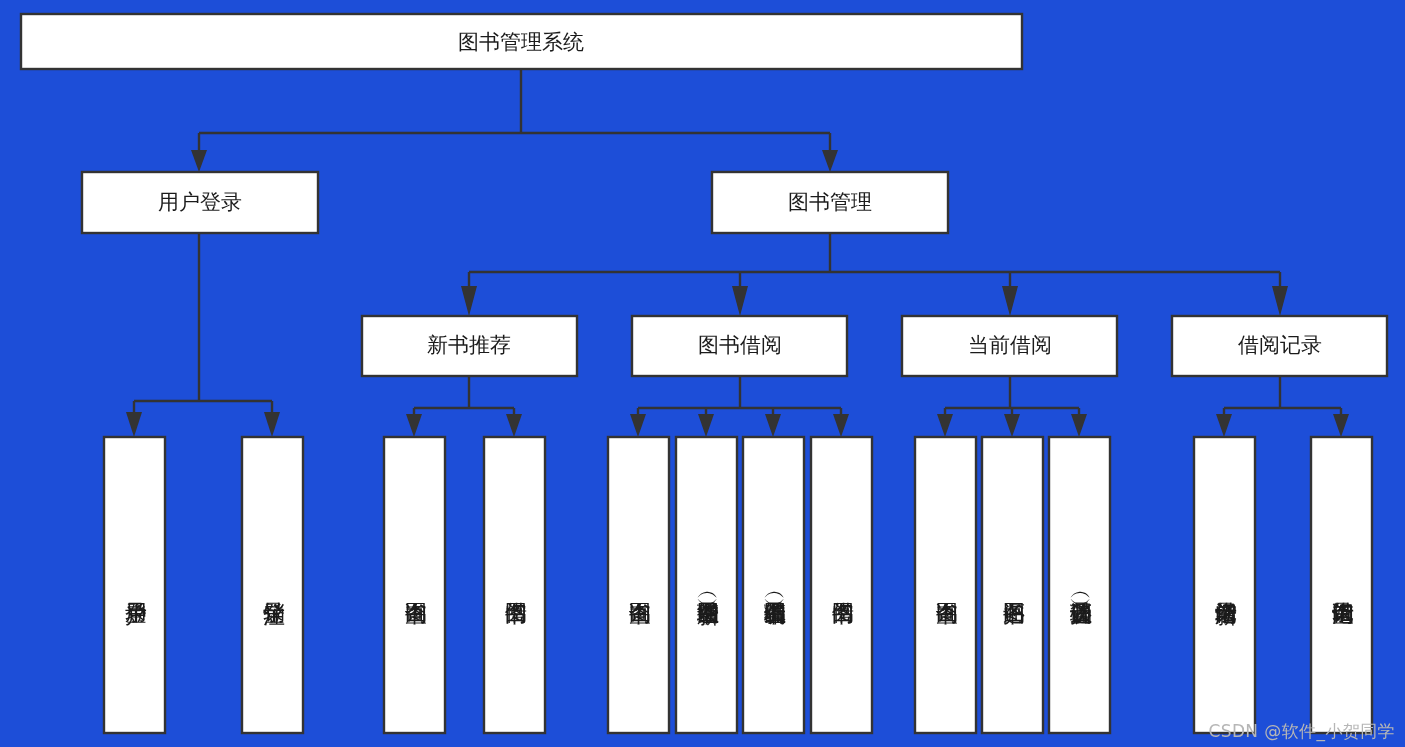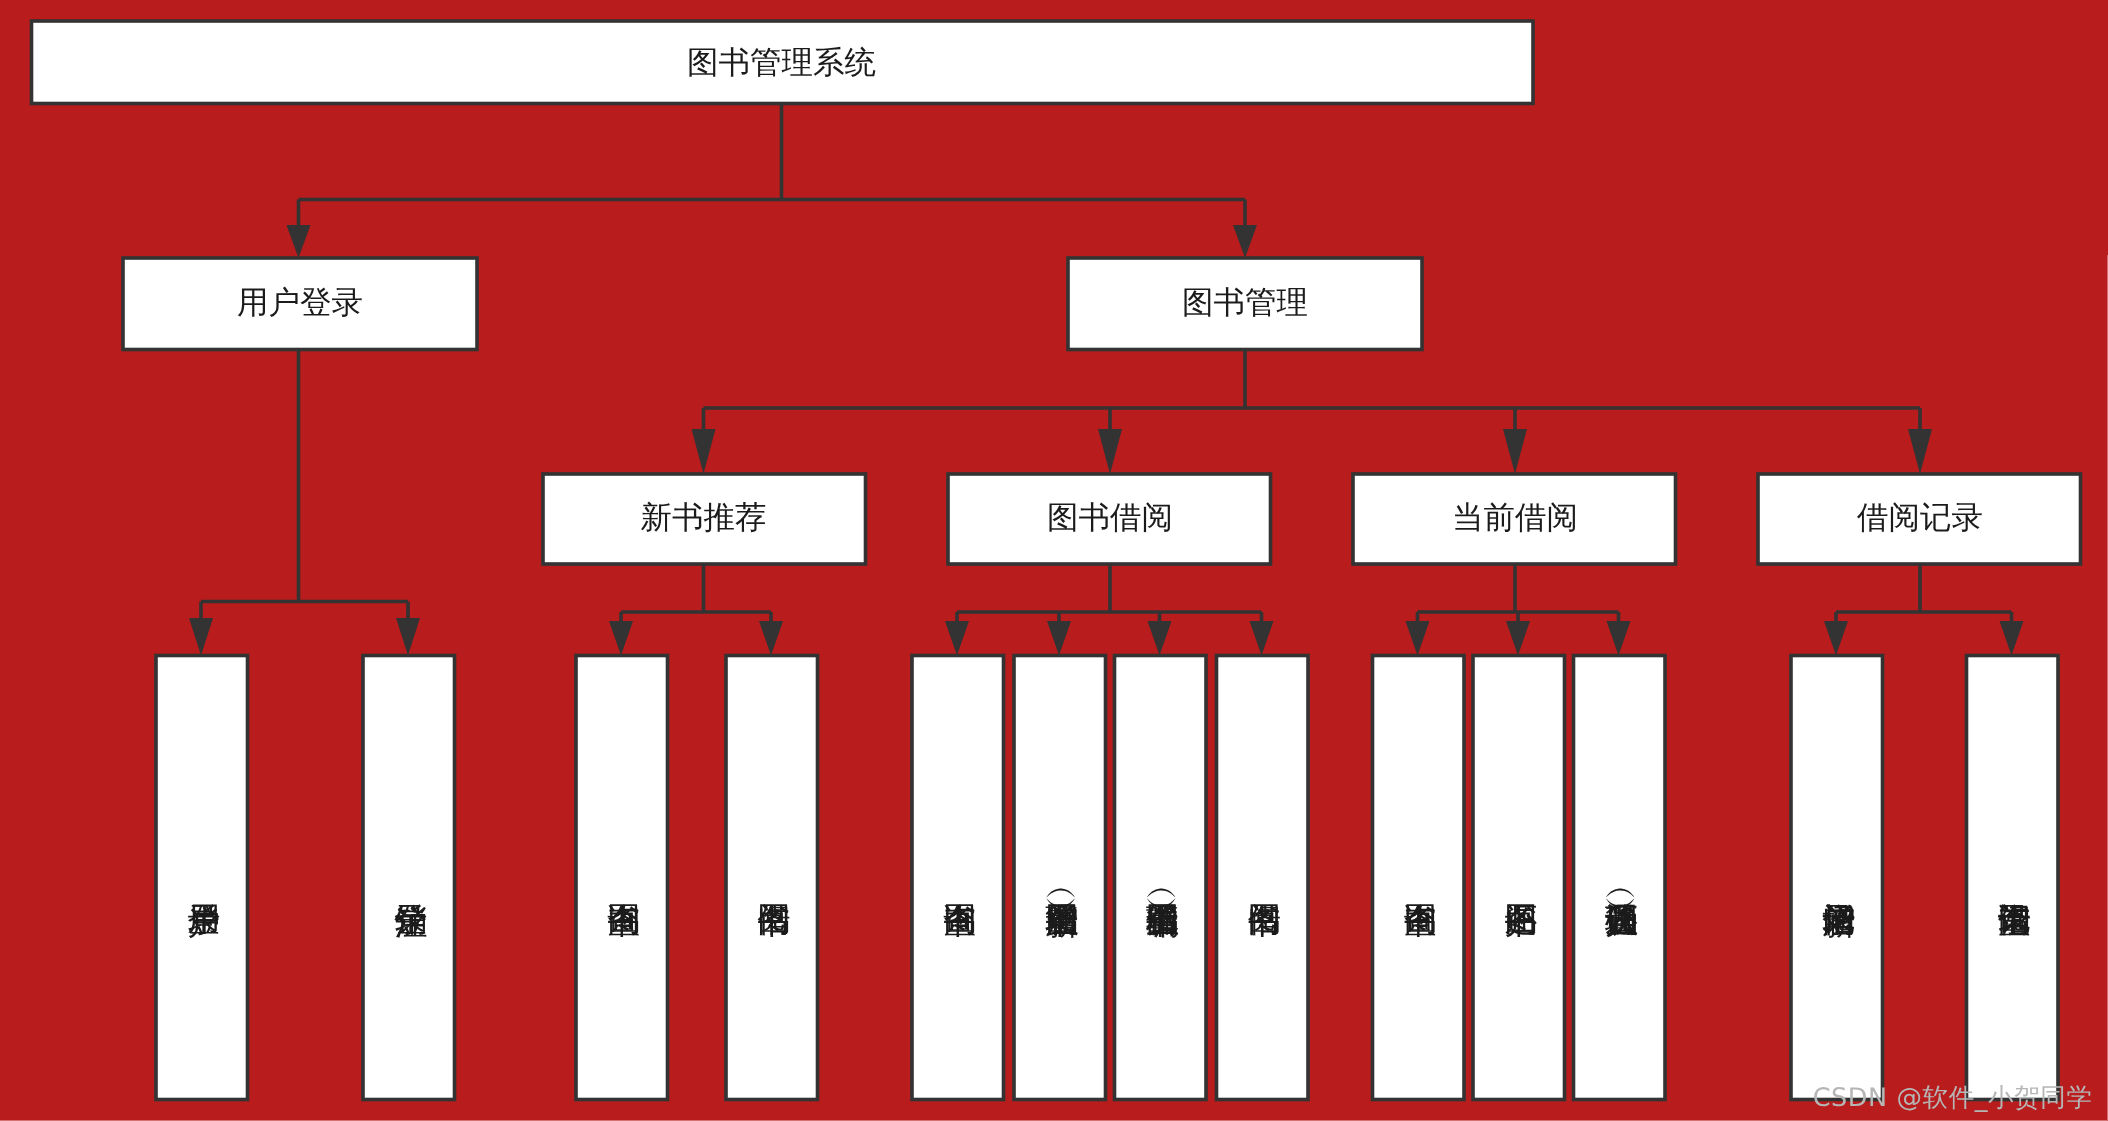--- a/index.html
+++ b/index.html
@@ -11,21 +11,21 @@
   body {
     width: 1405px;
     height: 747px;
     overflow: hidden;
     font-family: "DejaVu Sans", "Liberation Sans", sans-serif;
   }
   #diagram-root {
     position: relative;
     width: 1405px;
     height: 747px;
-    background: #b91c1c;
+    background: #1d4ed8;
   }
   svg#diagram-svg {
     position: absolute;
     top: 0;
     left: 0;
     width: 1405px;
     height: 747px;
     display: block;
   }
   .node-box {

